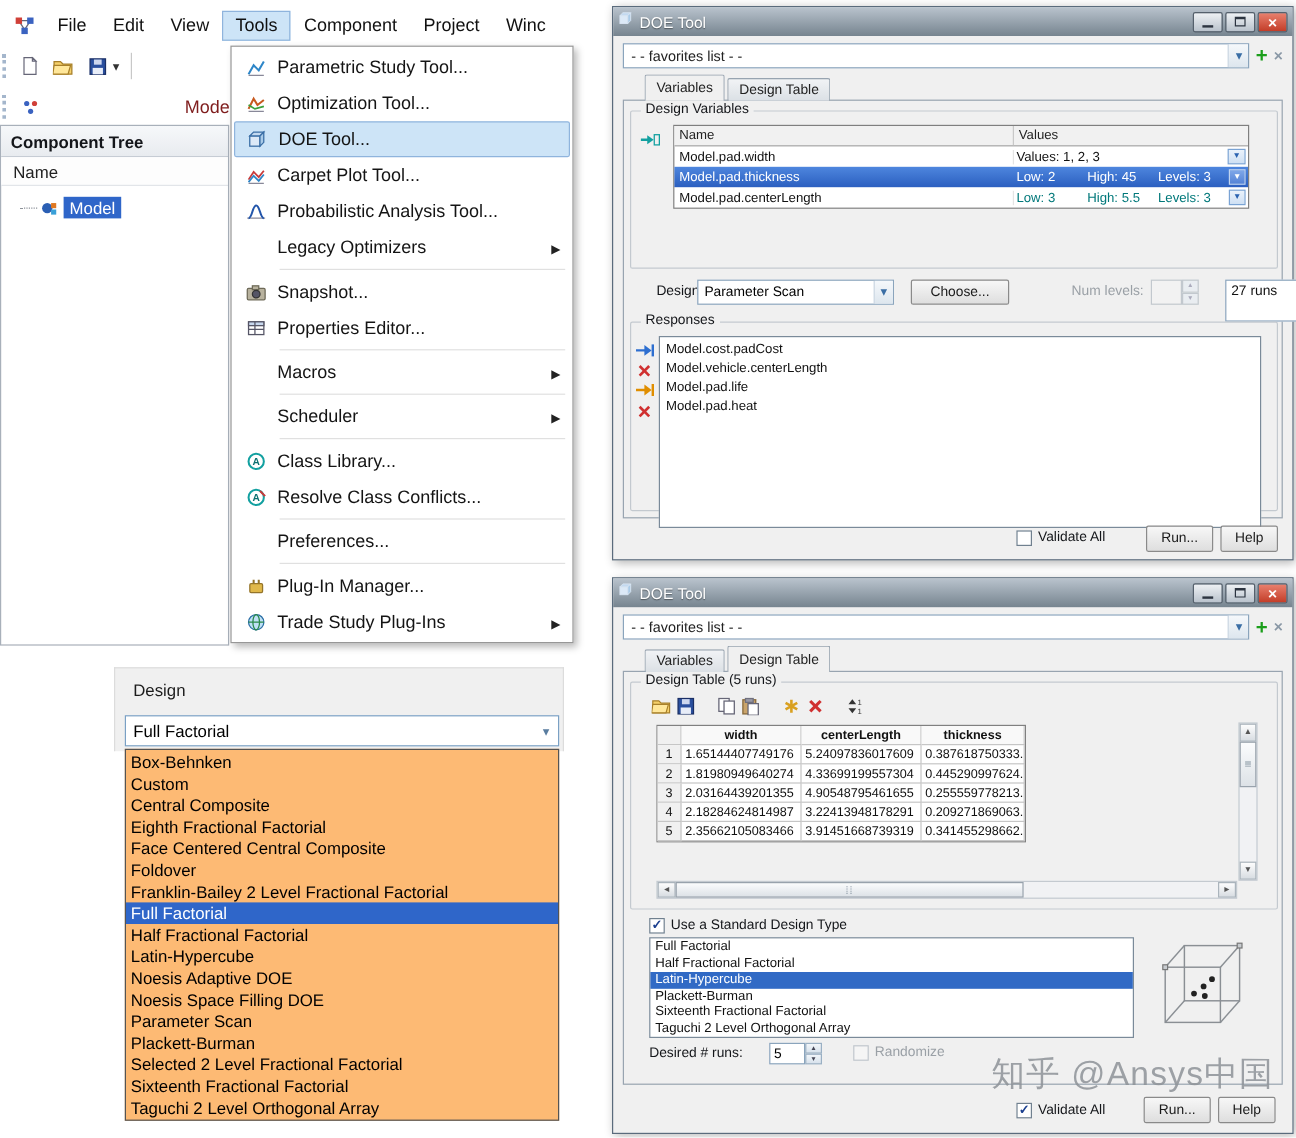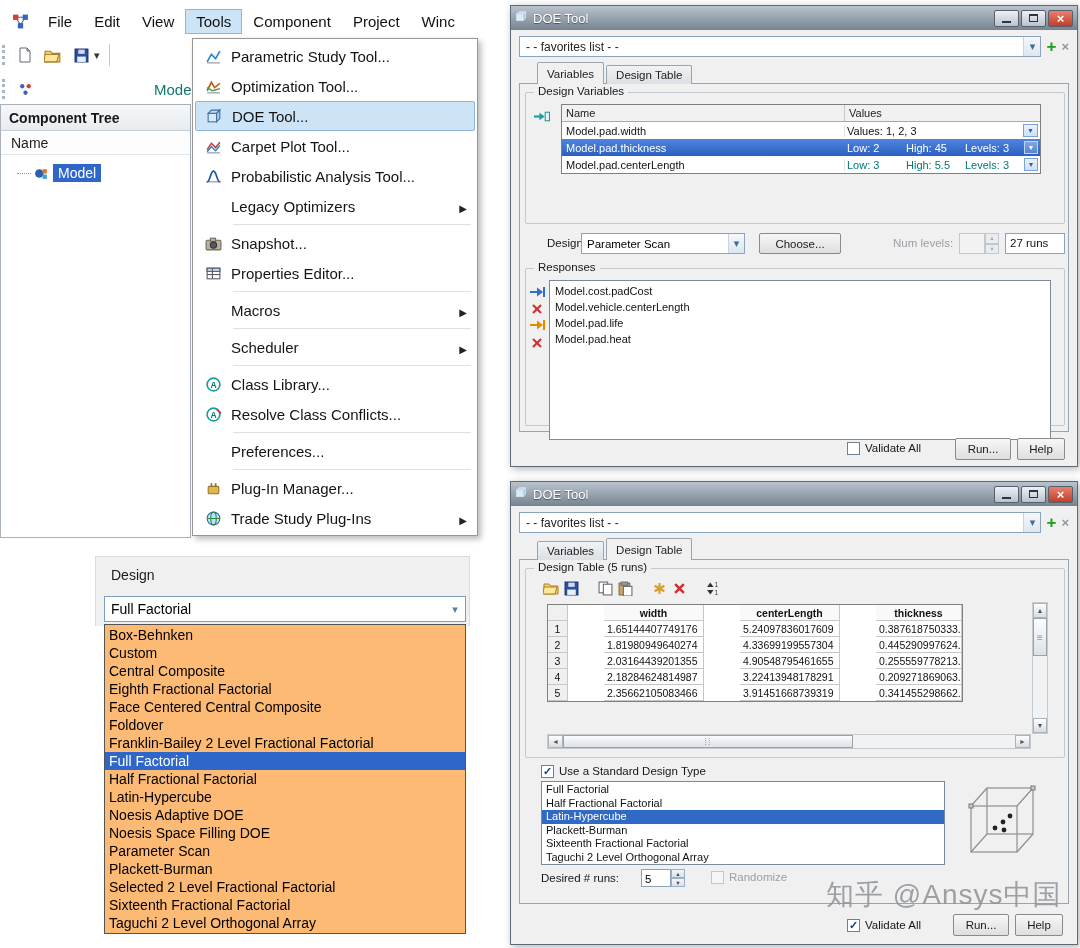--- a/index.html
+++ b/index.html
@@ -11,21 +11,21 @@
   .appicon { margin:0 8px 0 12px; display:flex; }
   .mi { padding:4px 11px; font-size:15px; color:#111; white-space:nowrap; cursor:default; }
   .mi.active { background:#cde4f7; border:1px solid #8fb4dd; padding:3px 10px; }
   .toolbar { position:absolute; display:flex; align-items:center; gap:6px; height:30px; }
   .tb1 { left:2px; top:40px; }
   .tb2 { left:2px; top:74px; width:190px; }
   .grip { width:3px; height:20px; border-left:3px dotted #a4b6cc; margin-right:3px; }
   .tbi { display:flex; align-items:center; justify-content:center; width:22px; height:24px; }
   .caret { font-size:8px; color:#333; margin-left:-4px; }
   .vsep { width:1px; height:22px; background:#c8c8c8; margin:0 3px; }
-  .mode-label { position:absolute; left:152px; top:7px; font-size:15px; color:#0f766e; }
+  .mode-label { position:absolute; left:152px; top:7px; font-size:15px; color:#7f1d1d; }
 
   
   .ctree { position:absolute; left:0; top:104px; width:191px; height:434px; border:1px solid #a8b0ba; background:#fff; }
   .ctree-title { height:26px; background:linear-gradient(#f6f8fa,#e8ebef); border-bottom:1px solid #c6ccd4; font-weight:bold; font-size:14px; display:flex; align-items:center; padding:0 8px; color:#14161a; }
   .ctree-col { height:24px; background:#fdfdfd; border-bottom:1px solid #e2e5e9; font-size:14px; display:flex; align-items:center; padding:0 10px; color:#222; }
   .tree-item { display:flex; align-items:center; margin-top:9px; padding-left:16px; font-size:14px; }
   .tree-branch { width:14px; border-top:1px dotted #8d9299; margin-right:3px; }
   .tree-ic { display:flex; margin-right:4px; }
   .tree-label-sel { background:#2f66c9; color:#fff; padding:1px 5px; white-space:nowrap; }
 
@@ -127,21 +127,21 @@
   .cb .box { width:13px; height:13px; background:#fff; border:1px solid #70808f; display:flex; align-items:center; justify-content:center; color:#1b3f8f; font-weight:bold; }
   .cb .box.checked::before { content:"✓"; font-size:11px; line-height:1; }
   .cb.disabled { color:#9aa0a6; }
   .cb.disabled .box { background:#f5f5f5; border-color:#c0c6cc; }
 
   
   .dB-tools { position:absolute; left:30px; top:97px; display:flex; align-items:center; }
   .ti { display:flex; align-items:center; justify-content:center; width:20px; height:18px; }
   .tgap { width:14px; }
   .dtable { position:absolute; font-size:10.5px; border:1px solid #808080; background:#fff; }
-  .dtr { display:flex; height:16px;gap:36px; }
+  .dtr { display:flex; height:16px; }
   .dtc { border-right:1px solid #c6c6c6; border-bottom:1px solid #c6c6c6; padding:0 3px; display:flex; align-items:center; overflow:hidden; white-space:nowrap; color:#111; }
   .dth { font-weight:bold; justify-content:center; background:#f9f9f9; }
   .rownum { width:20px; background:#f0f0f0; justify-content:center; padding:0; }
   .cw { width:100px; } .cc { width:100px; } .ct { width:86px; }
 
   .sb-v { position:absolute; background:#f1f2f4; border:1px solid #c4cad0; display:flex; flex-direction:column; }
   .sb-h { position:absolute; background:#f1f2f4; border:1px solid #c4cad0; display:flex; align-items:stretch; }
   .sb-btn { background:linear-gradient(#fdfdfd,#d8dde2); border:1px solid #aab4bc; display:flex; align-items:center; justify-content:center; color:#555; }
   .sb-h .sb-btn { width:15px; }
   .sb-v .sb-btn { height:15px; }
@@ -163,21 +163,21 @@
 
   
   .dA-group1 { left:14px; top:86px; width:540px; height:132px; }
   .dA-addvar { left:22px; top:104px; }
   .dA-vtable { left:50px; top:98px; width:480px; }
   .dA-lbl-design { left:36px; top:231px; }
   .dA-combo { left:70px; top:227px; width:164px; }
   .dA-choose { left:248px; top:227px; width:82px; height:21px; }
   .dA-numlv { left:382px; top:231px; }
   .dA-spin { left:448px; top:227px; }
-  .dA-runs { left:494px; top:227px; width:60px; height:21px; }
+  .dA-runs { left:510px; top:227px; width:60px; height:35px; }
   .dA-group2 { left:14px; top:262px; width:540px; height:158px; }
   .dA-ric0 { left:19px; top:280px; } .dA-ric1 { left:20px; top:297px; } .dA-ric2 { left:19px; top:313px; } .dA-ric3 { left:20px; top:331px; }
   .dA-respbox { left:38px; top:274px; width:502px; height:160px; }
   .dA-val { left:336px; top:436px; }
   .dA-run { left:444px; top:432px; width:56px; height:22px; }
   .dA-help { left:506px; top:432px; width:48px; height:22px; }
 
   
   .dB-group { left:14px; top:86px; width:540px; height:190px; }
   .dB-dtable { left:36px; top:122px; }

